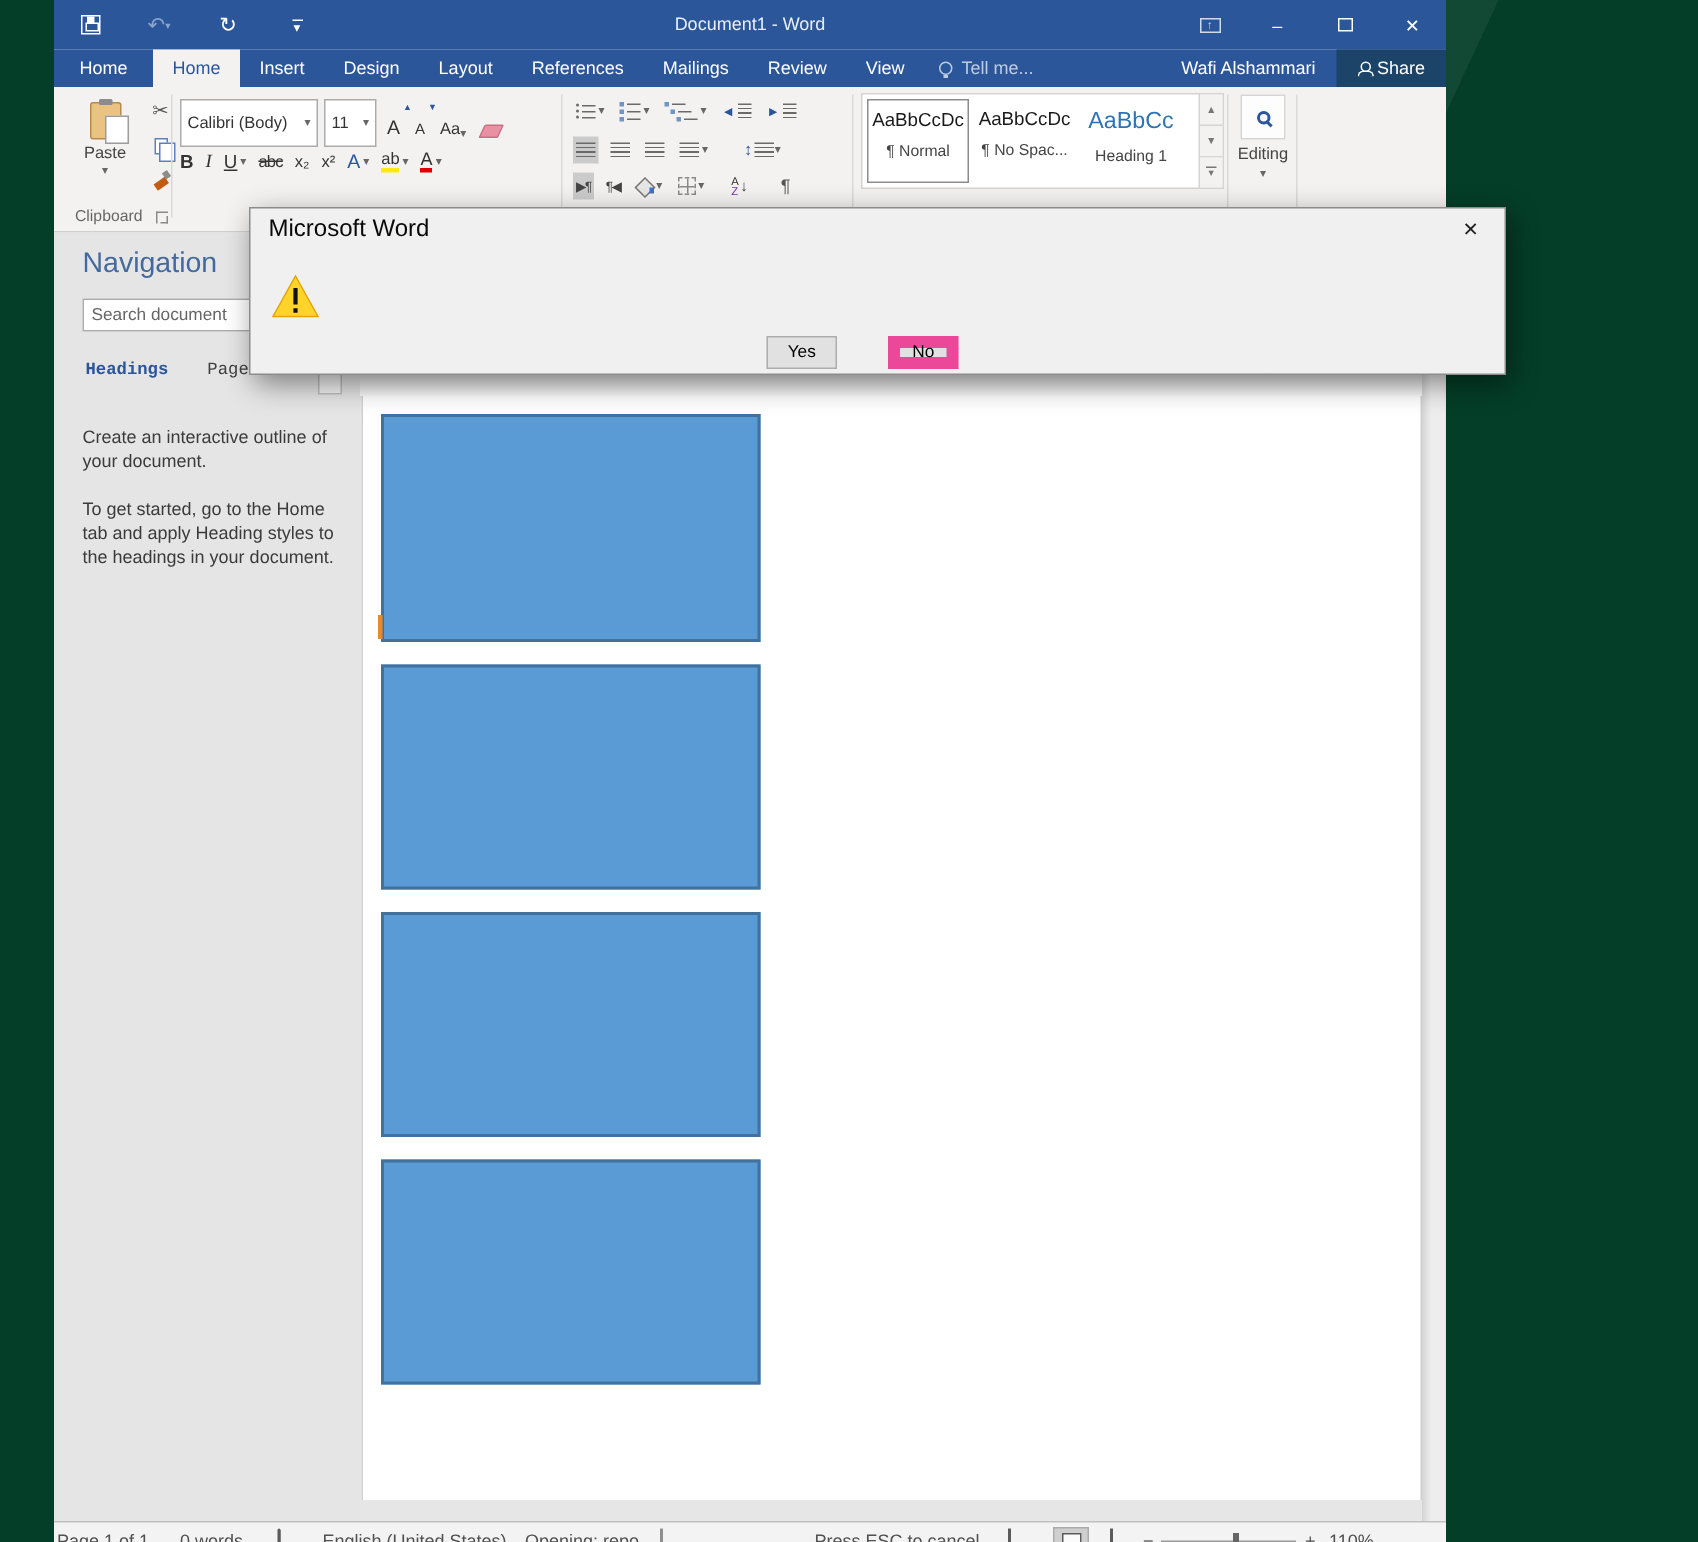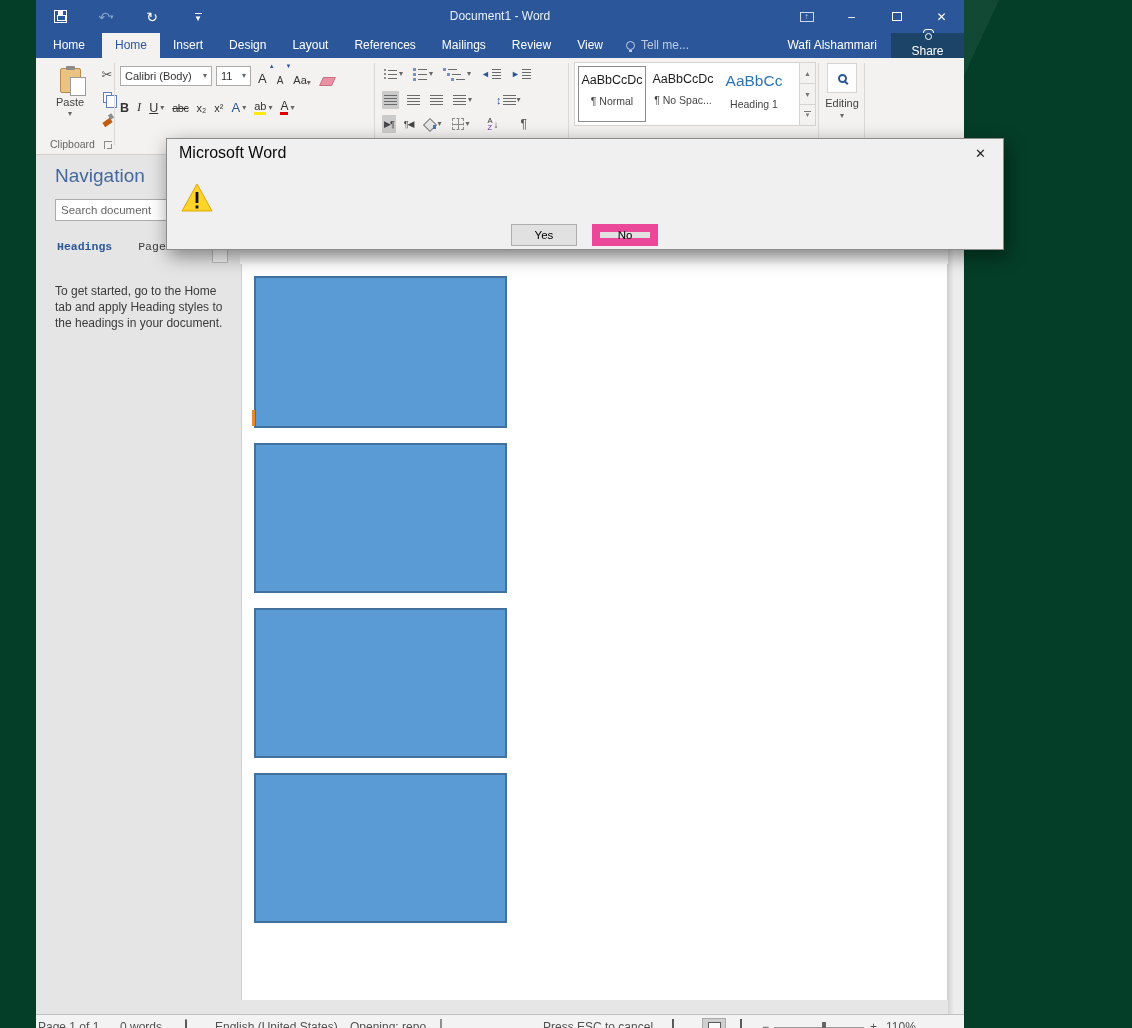--- a/index.html
+++ b/index.html
@@ -33,21 +33,21 @@
   
   .tabrow{position:absolute;left:0;top:33px;right:0;height:25px;background:#2b579a;display:flex;align-items:stretch;font-size:12px;color:#fff;}
   .tab{padding:0 13px;line-height:25px;}
   .tab-file{padding:0 17px;}
   .tab.active{background:#f3f2f1;color:#2b579a;}
   .tabspacer{flex:1;}
   .tellme{display:flex;align-items:center;gap:6px;color:#bfcbe1;padding:0 10px;line-height:25px;}
   .bulb{width:9px;height:9px;border:1px solid #bfcbe1;border-radius:50%;position:relative;}
   .bulb::after{content:"";position:absolute;left:2px;bottom:-3px;width:3px;height:2px;background:#bfcbe1;}
   .username{color:#fff;padding:0 14px;line-height:25px;}
-  .sharebtn{background:#1c4468;color:#fff;display:flex;align-items:center;gap:6px;padding:0 14px;line-height:25px;width:73px;flex-direction:column;}
+  .sharebtn{background:#1c4468;color:#fff;display:flex;align-items:center;gap:6px;padding:0 14px;line-height:25px;width:73px;}
   .person{width:10px;height:10px;position:relative;}
   .person::before{content:"";position:absolute;left:2px;top:0;width:5px;height:5px;border:1px solid #fff;border-radius:50%;}
   .person::after{content:"";position:absolute;left:0;bottom:0;width:9px;height:3px;border:1px solid #fff;border-bottom:none;border-radius:4px 4px 0 0;}
 
   
   .ribbon{position:absolute;left:0;top:58px;right:0;height:97px;background:#f3f2f1;border-bottom:1px solid #d2d0ce;font-size:11px;color:#444;}
   .rsep{position:absolute;top:5px;height:82px;width:1px;background:#dbd9d7;}
   .glabel{position:absolute;bottom:4px;font-size:10.5px;color:#666;}
   .launcher{position:absolute;bottom:5px;width:8px;height:8px;border-left:1px solid #8a8a8a;border-top:1px solid #8a8a8a;}
   .launcher::after{content:"";position:absolute;right:0px;bottom:0px;width:4px;height:4px;border-right:1px solid #8a8a8a;border-bottom:1px solid #8a8a8a;}
@@ -61,21 +61,21 @@
   .smcol{position:absolute;left:62px;top:8px;display:flex;flex-direction:column;gap:7px;align-items:center;}
   .smic{width:18px;height:16px;display:flex;align-items:center;justify-content:center;font-size:13px;color:#555;}
   .ic-copy{width:9px;height:11px;border:1px solid #5f7ec1;background:#fff;position:relative;}
   .ic-copy::after{content:"";position:absolute;left:2px;top:2px;width:9px;height:11px;border:1px solid #5f7ec1;background:#fff;}
   .ic-paint{width:11px;height:12px;position:relative;}
   .ic-paint::before{content:"";position:absolute;left:1px;top:6px;width:9px;height:5px;background:#c55a11;transform:rotate(-35deg);}
   .ic-paint::after{content:"";position:absolute;right:0;top:0;width:4px;height:5px;background:#8c8c8c;transform:rotate(-35deg);}
 
   
   .fontrow1{position:absolute;left:84px;top:8px;display:flex;align-items:center;gap:4px;}
-  .combo{height:20px;background:#fff;border:1px solid #ababab;display:flex;align-items:center;justify-content:space-between;padding:0 4px;font-size:11px;color:#333;}
+  .combo{height:32px;background:#fff;border:1px solid #ababab;display:flex;align-items:center;justify-content:space-between;padding:0 4px;font-size:11px;color:#333;}
   .fname{width:92px;}
   .fsize{width:35px;}
   .fbtn{height:20px;display:flex;align-items:flex-end;justify-content:center;padding:0 3px;color:#333;}
   .growA{font-size:13px;position:relative;}
   .growA .cue{position:absolute;top:-3px;right:-5px;font-size:6px;color:#2b579a;}
   .shrinkA{font-size:10px;position:relative;}
   .shrinkA .cue{position:absolute;top:-3px;right:-5px;font-size:6px;color:#2b579a;}
   .eraser{width:13px;height:9px;background:#e791a2;transform:skewX(-25deg);border-radius:1px;border:1px solid #c96f80;}
   .fontrow2{position:absolute;left:84px;top:42px;display:flex;align-items:center;gap:8px;font-size:12px;}
   .fmt{display:flex;align-items:center;gap:2px;color:#333;}
@@ -165,21 +165,21 @@
   .vhl{position:absolute;width:24px;height:20px;background:#cfcfcf;border:1px solid #ababab;top:3px;display:flex;justify-content:center;}
   .vhl .viewic{margin-top:3px;}
   .ztrack{position:absolute;top:12px;width:90px;height:1px;background:#9a9a9a;}
   .zthumb{position:absolute;top:-5px;left:48px;width:4px;height:11px;background:#666;}
 
   
   .dialog{position:absolute;left:166px;top:138px;width:838px;height:112px;background:#f0f0f0;border:1px solid #8c8c8c;box-shadow:3px 6px 18px rgba(0,0,0,0.45);z-index:99;}
   .dlg-title{position:absolute;left:12px;top:0;height:28px;line-height:28px;font-size:16px;color:#0a0a0a;}
   .dlg-close{position:absolute;right:0;top:0;width:45px;height:28px;display:flex;align-items:center;justify-content:center;font-size:13px;color:#222;}
   .dlg-msg{position:absolute;left:56px;right:10px;top:52px;font-size:11.5px;color:#000;line-height:14px;}
-  .dlg-btn{position:absolute;top:85px;width:66px;height:22px;background:#e1e1e1;border:1px solid #adadad;font-size:11.5px;color:#000;display:flex;align-items:center;justify-content:center;font-family:"Liberation Sans",sans-serif;}
+  .dlg-btn{position:absolute;top:85px;width:47px;height:22px;background:#e1e1e1;border:1px solid #adadad;font-size:11.5px;color:#000;display:flex;align-items:center;justify-content:center;font-family:"Liberation Sans",sans-serif;}
   .dlg-btn.focus{border:8px solid #ec4899;}
   .fragment{position:absolute;left:212px;top:247px;width:16px;height:16px;background:#f4f4f4;border:1px solid #bdbdbd;z-index:40;}
 </style>
 </head>
 <body>
 
 <div id="window">
 
   <div class="titlebar">
     <div class="qat">
@@ -444,20 +444,21 @@
 
   <div class="navpane">
     <div class="navtitle">Navigation</div>
     <input class="navsearch" placeholder="Search document" style="">
     <div class="navtabs">
       <span class="navtab active">Headings</span>
       <span class="navtab">Pages</span>
       <span class="navtab">Results</span>
     </div>
     <div class="navintro">
+      <p>Create an interactive outline of your document.</p>
       <p>To get started, go to the Home tab and apply Heading styles to the headings in your document.</p>
     </div>
   </div>
 
   <div class="docarea">
     <div class="pageshadow"></div>
     <div class="page">
       <div class="shape" style="top:12px;height:152px;"></div>
       <div class="shape" style="top:179px;height:150px;"></div>
       <div class="shape" style="top:344px;height:150px;"></div>

